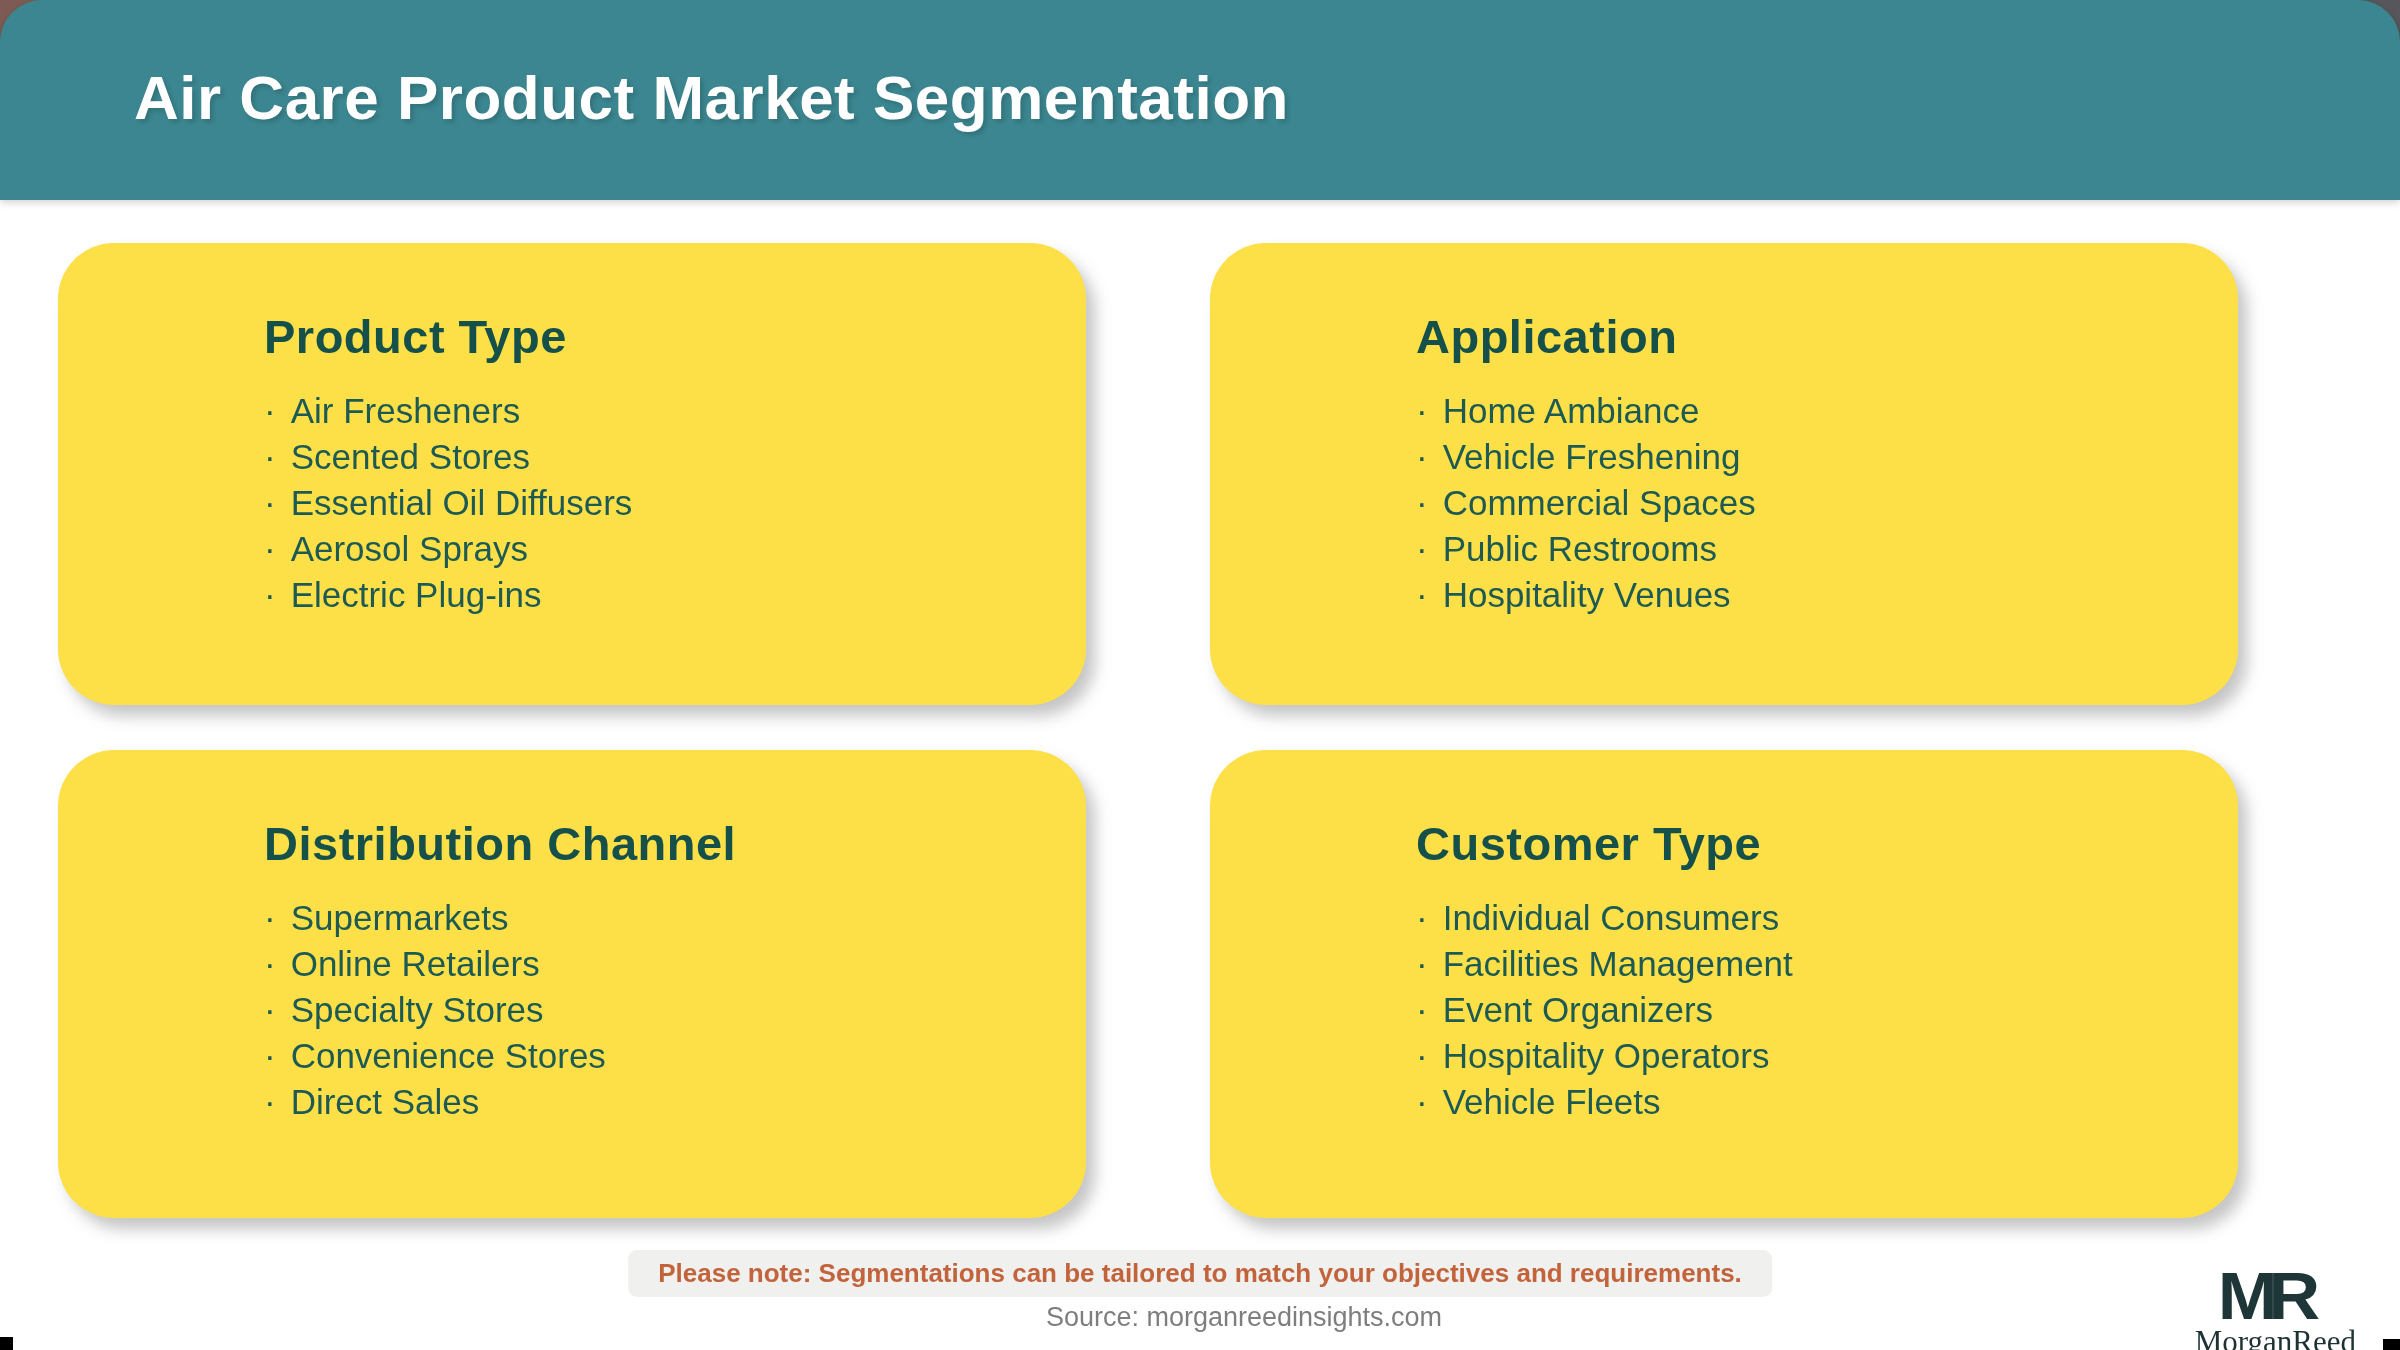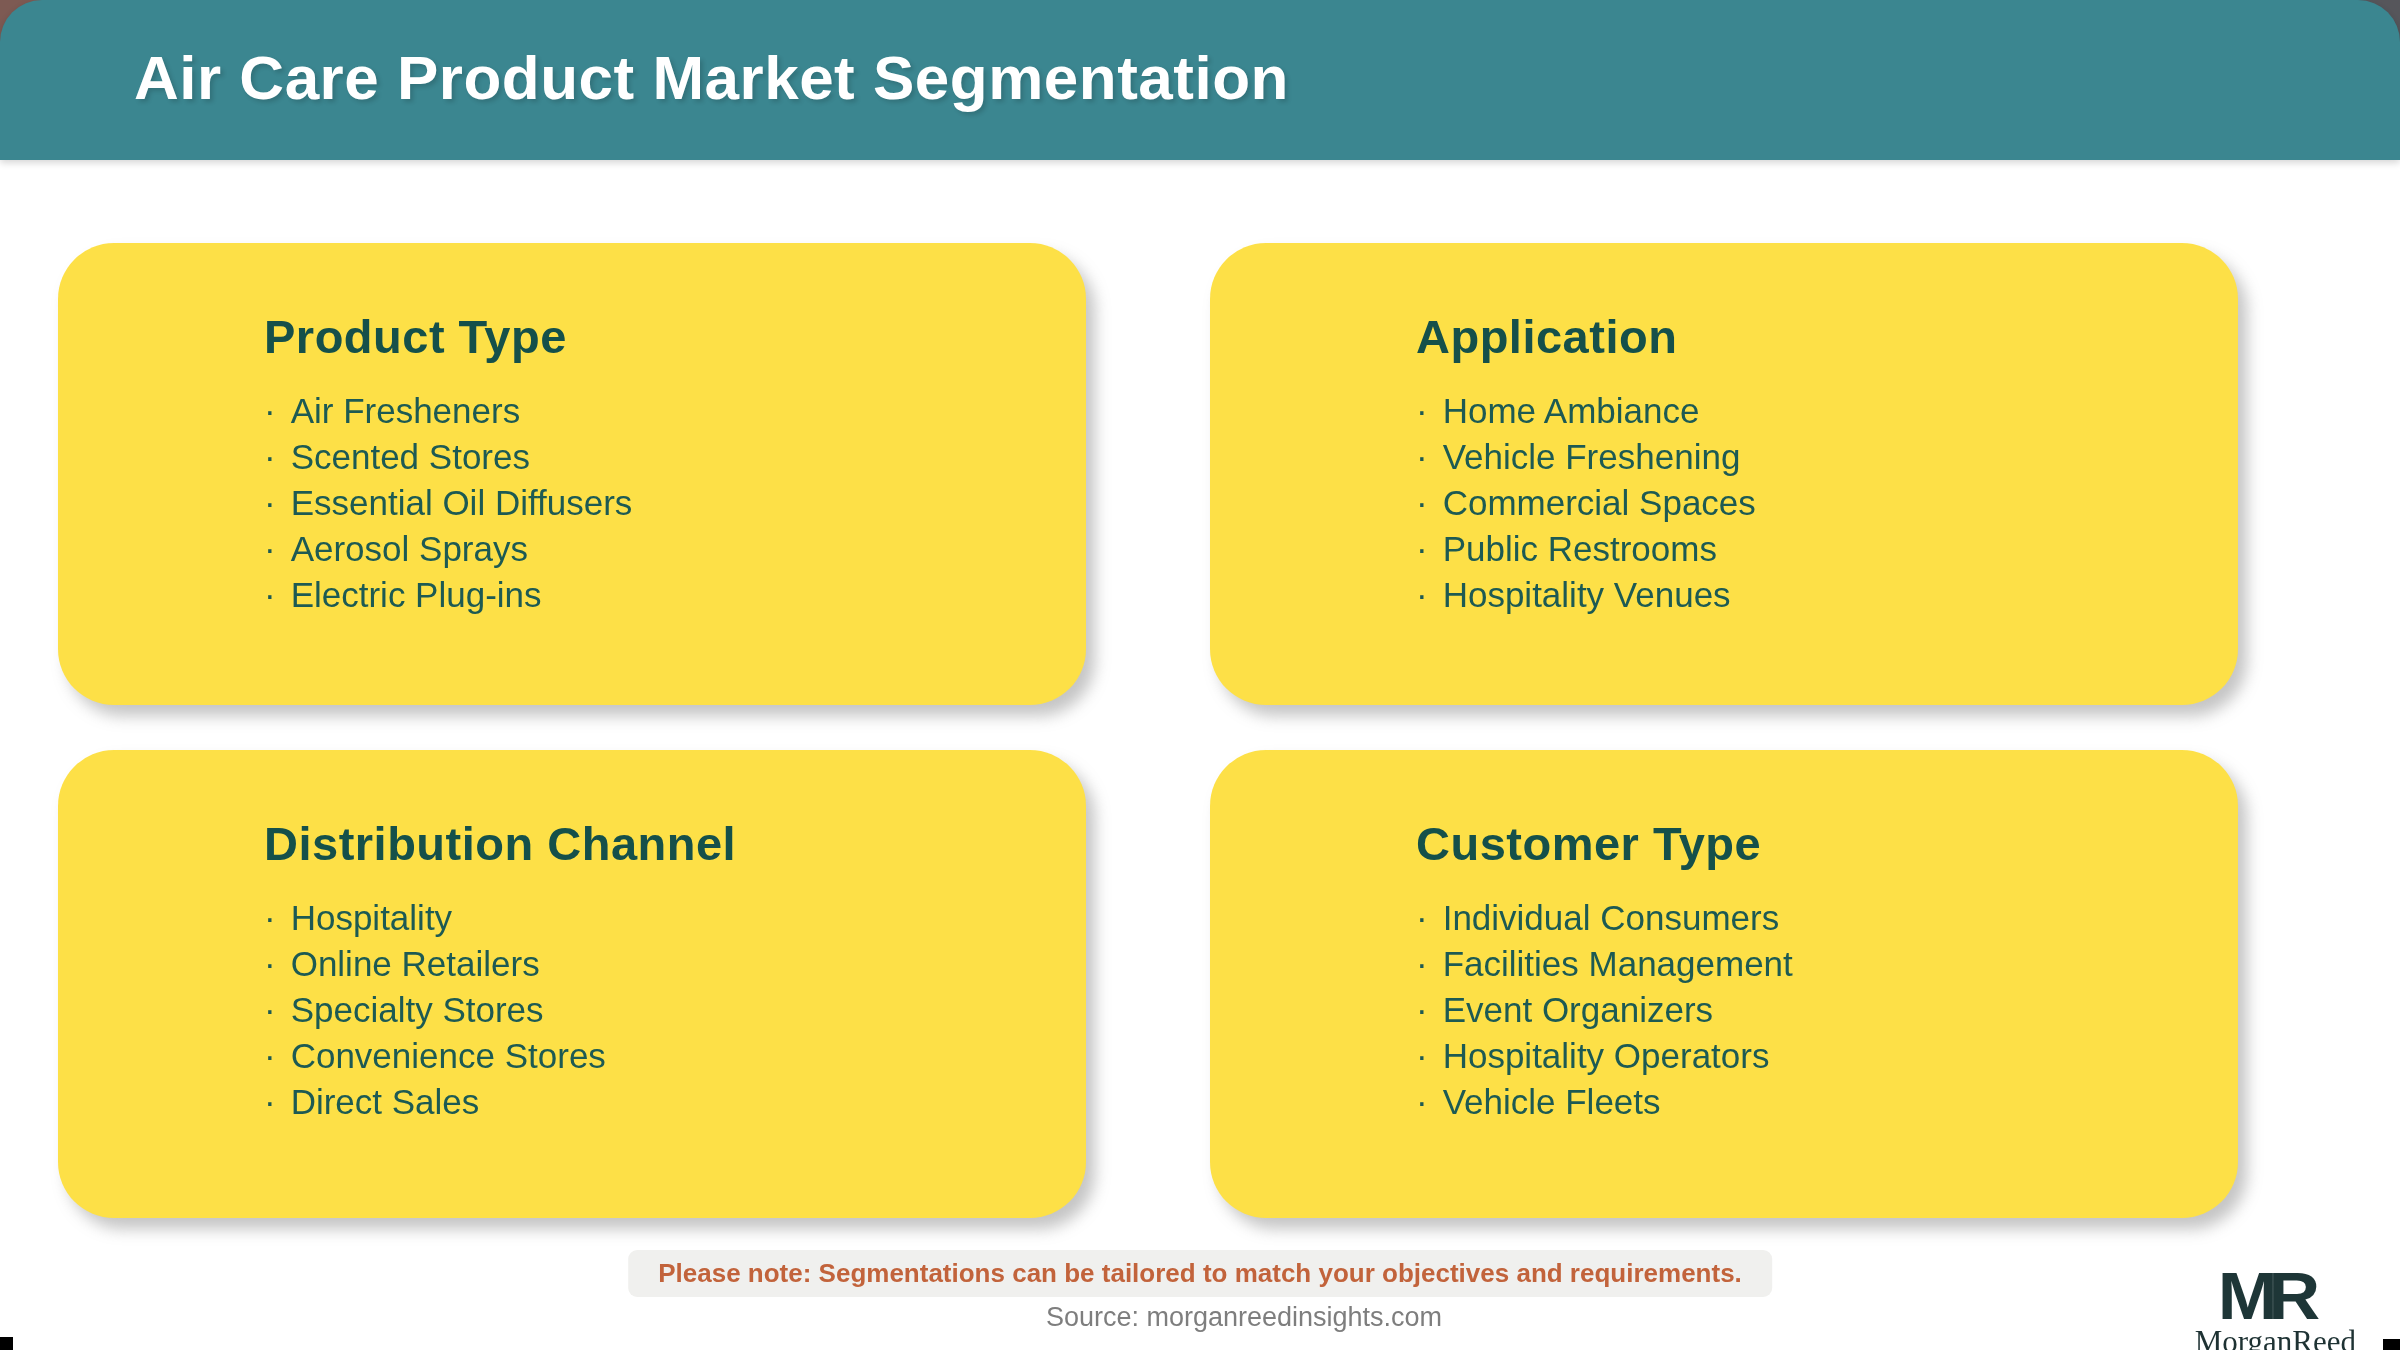--- a/index.html
+++ b/index.html
@@ -5,21 +5,21 @@
   html,body{margin:0;padding:0;}
   body{
     width:2400px;height:1350px;position:relative;overflow:hidden;
     background:#ffffff;font-family:"Liberation Sans",sans-serif;
   }
   
   .corner-tl{position:absolute;top:0;left:0;width:52px;height:52px;background:#7d5a53;}
   .corner-tr{position:absolute;top:0;right:0;width:56px;height:56px;background:#56565b;}
   
   .header{
-    position:absolute;top:0;left:0;width:2400px;height:160px;
+    position:absolute;top:0;left:0;width:2400px;height:200px;
     background:#3b8690;border-radius:42px 42px 0 0;
     box-shadow:0 3px 7px rgba(0,0,0,0.16);
     display:flex;align-items:center;z-index:2;
   }
   .header h1{
     margin:0 0 6px 134px;color:#ffffff;font-size:62px;font-weight:bold;
     letter-spacing:0.5px;text-shadow:3px 3px 4px rgba(0,0,0,0.15);
   }
   
   .card{
@@ -131,21 +131,21 @@
         <span>Hospitality Venues</span>
       </li>
     </ul>
 </div>
 
 <div class="card card-left card-h468">
   <h2>Distribution Channel</h2>
   <ul>
       <li>
         <span class="bullet">·</span>
-        <span>Hospitality</span>
+        <span>Supermarkets</span>
       </li>
       <li>
         <span class="bullet">·</span>
         <span>Online Retailers</span>
       </li>
       <li>
         <span class="bullet">·</span>
         <span>Specialty Stores</span>
       </li>
       <li>

